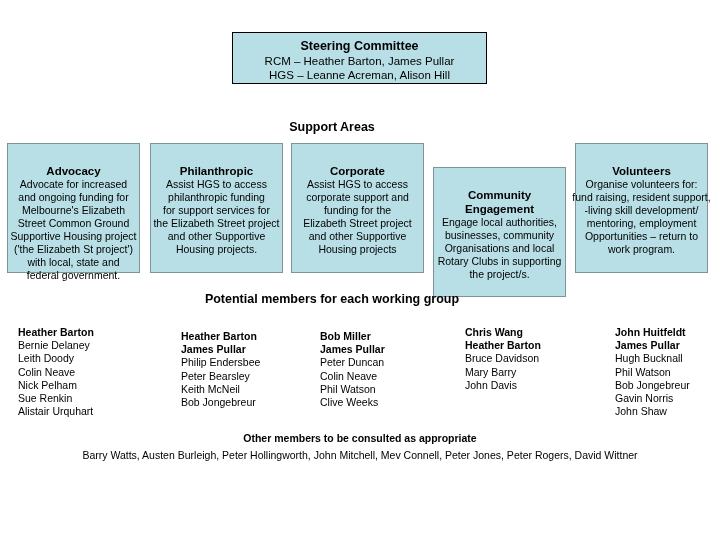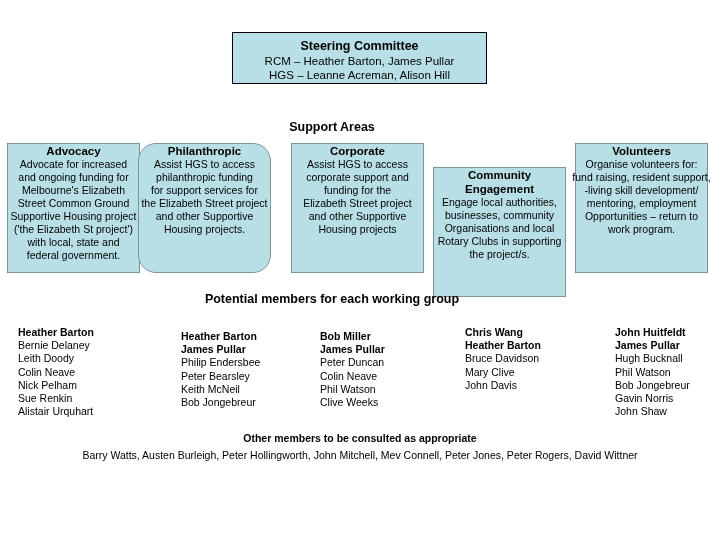--- a/index.html
+++ b/index.html
@@ -61,42 +61,42 @@
   }
   .support-box {
     position: absolute;
     top: 0;
     width: 133px;
     height: 130px;
     background: #b8dfe6;
     border: 1px solid #7e9499;
     box-sizing: border-box;
     text-align: center;
-    padding: 0 1px 0 1px;
+    padding: 20px 1px 0 1px;
   }
   .support-box .sb-title {
     font-size: 11.5px;
     font-weight: bold;
     line-height: 14px;
     display: block;
   }
   .support-box .sb-desc {
     font-size: 10.5px;
     line-height: 13px;
     display: block;
     white-space: pre-line;
     margin-top: 0px;
   }
   .support-box.wide-text .sb-desc {
     margin-left: -8px;
     margin-right: -8px;
   }
 
   #support-box-advocacy          { left: 7px; }
-  #support-box-philanthropic     { left: 138px; border-radius: 18px; }
+  #support-box-philanthropic     { left: 150px; }
   #support-box-corporate         { left: 291px; }
   #support-box-community         { left: 433px; margin-top: 24px; }
   #support-box-volunteers        { left: 575px; }
 
   
   #member-columns {
     position: absolute;
     left: 0;
     top: 322px;
     width: 720px;
@@ -225,21 +225,21 @@
       <div class="member-name bold">James Pullar</div>
       <div class="member-name">Peter Duncan</div>
       <div class="member-name">Colin Neave</div>
       <div class="member-name">Phil Watson</div>
       <div class="member-name">Clive Weeks</div>
     </div>
   <div class="member-column" id="member-column-3">
       <div class="member-name bold">Chris Wang</div>
       <div class="member-name bold">Heather Barton</div>
       <div class="member-name">Bruce Davidson</div>
-      <div class="member-name">Mary Clive</div>
+      <div class="member-name">Mary Barry</div>
       <div class="member-name">John Davis</div>
     </div>
   <div class="member-column" id="member-column-4">
       <div class="member-name bold">John Huitfeldt</div>
       <div class="member-name bold">James Pullar</div>
       <div class="member-name">Hugh Bucknall</div>
       <div class="member-name">Phil Watson</div>
       <div class="member-name">Bob Jongebreur</div>
       <div class="member-name">Gavin Norris</div>
       <div class="member-name">John Shaw</div>

